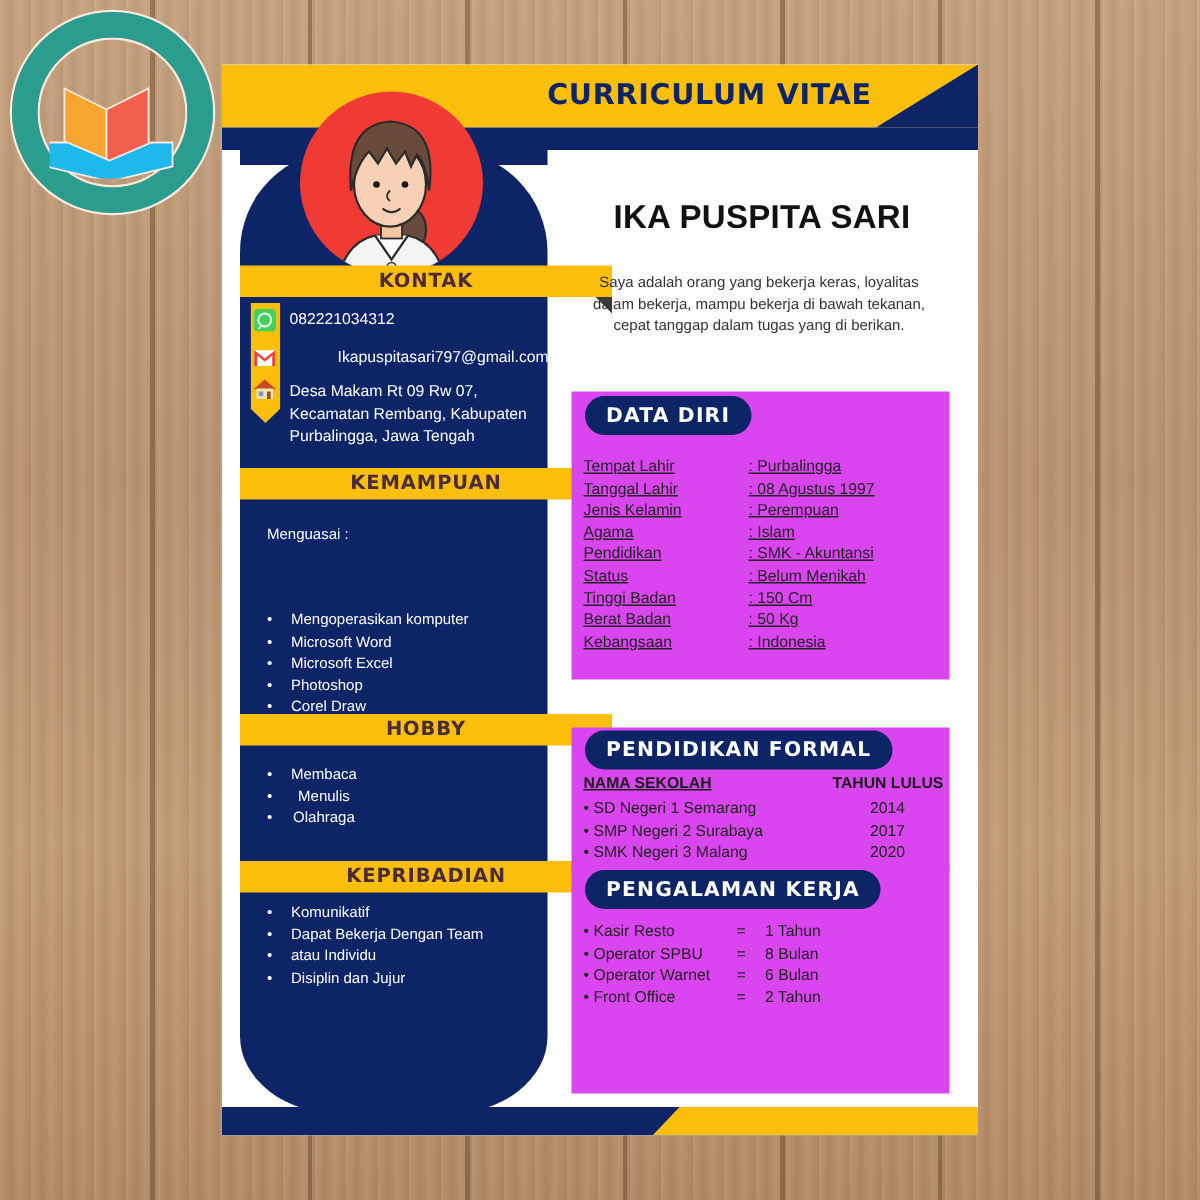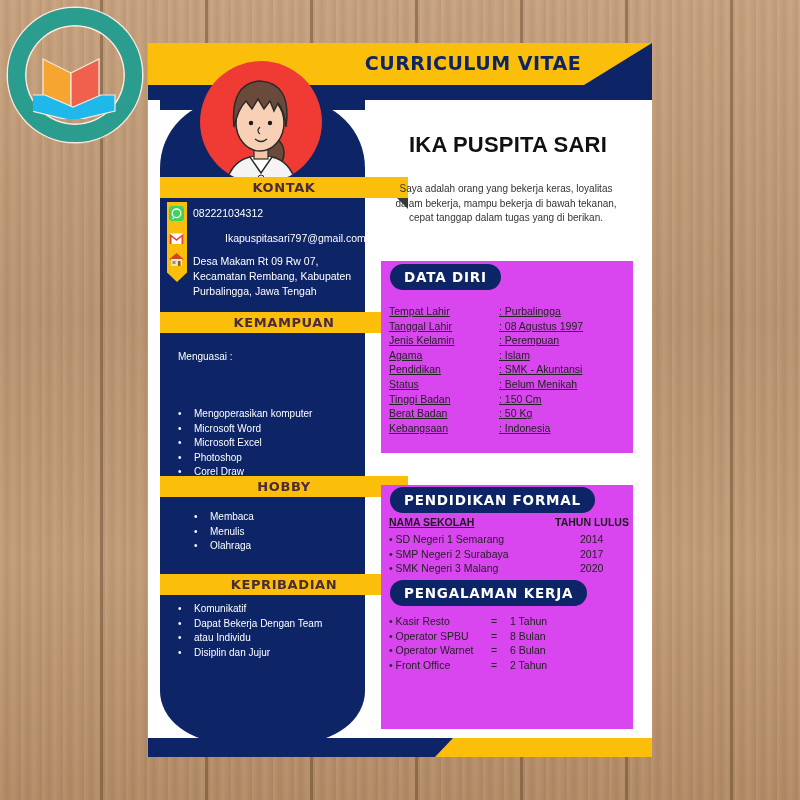--- a/index.html
+++ b/index.html
@@ -221,21 +221,21 @@
     <li>Microsoft Word</li>
     <li>Microsoft Excel</li>
     <li>Photoshop</li>
     <li>Corel Draw</li>
   </ul>
 
   <div class="sec-bar" style="top:433px;">
     <span>HOBBY</span>
     <span class="shade"></span>
   </div>
-  <ul class="lc-list lc-text" style="left:46px; top:467px;">
+  <ul class="lc-list lc-text" style="left:30px; top:467px;text-align:center;">
     <li>Membaca</li>
     <li>Menulis</li>
     <li>Olahraga</li>
   </ul>
 
   <div class="sec-bar" style="top:531px;">
     <span>KEPRIBADIAN</span>
     <span class="shade"></span>
   </div>
   <ul class="lc-list lc-text" style="left:30px; top:559px; font-size:10px;">

